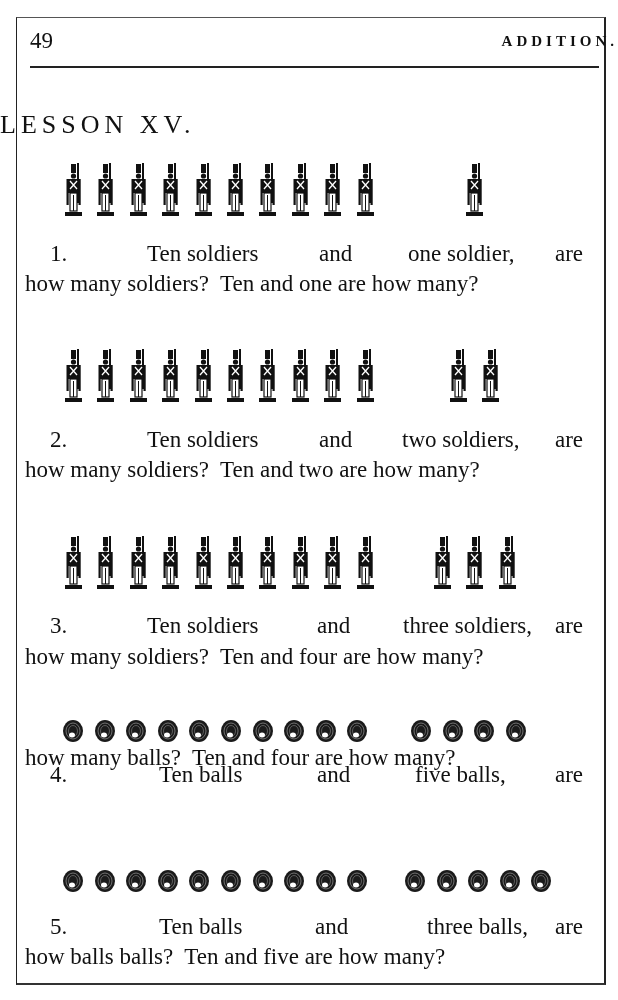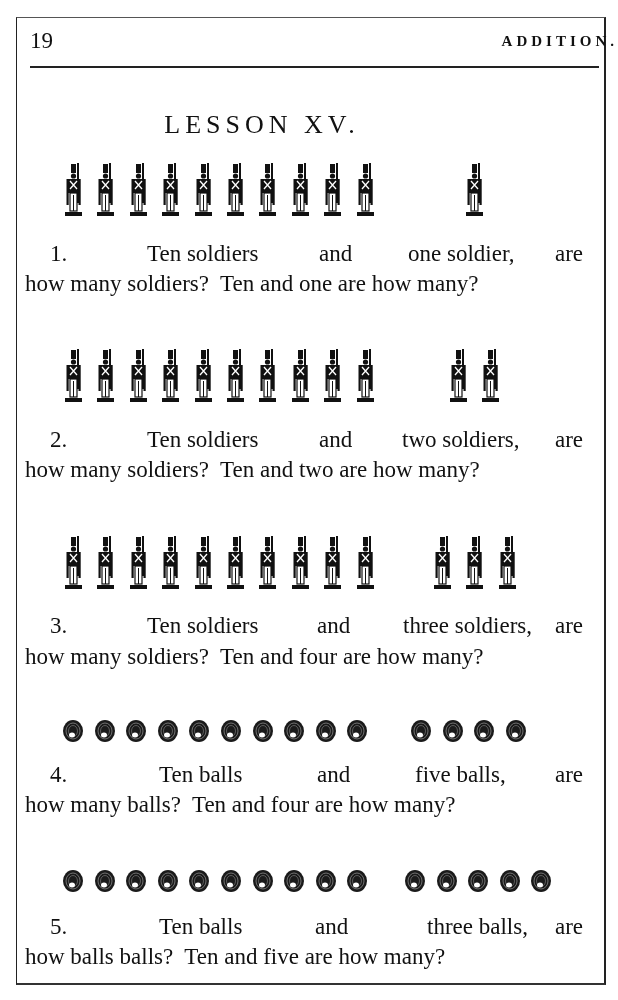--- a/index.html
+++ b/index.html
@@ -6,36 +6,36 @@
   body { width:618px; height:1000px; position:relative; overflow:hidden;
          font-family:"Liberation Serif","DejaVu Serif",serif; color:#111; }
   .frame { position:absolute; left:16px; top:17px; width:590px; height:968px;
            border-left:1.5px solid #222; border-right:2px solid #222; border-bottom:2px solid #333;
            border-top:1px solid #555; box-sizing:border-box; }
   .page-num { position:absolute; left:30px; top:28px; font-size:23px; }
   .running-head { position:absolute; left:0; width:618px; top:33px; text-align:right;
                   font-size:15px; font-weight:bold; letter-spacing:4px; }
   .head-rule { position:absolute; left:30px; width:569px; top:66px; height:0;
                border-top:2px solid #222; }
-  .lesson-title { position:absolute; left:0; width:524px; top:110px; text-align:center;
+  .lesson-title { position:absolute; left:0; width:524px; top:110px; text-align:left;
                   font-size:26px; letter-spacing:5px; }
   .row-figs { position:absolute; left:0; width:618px; height:60px; }
   .fig { position:absolute; }
   .soldier { width:18px; height:56px; }
   .ball { width:22px; height:24px; }
   .line { position:absolute; left:27px; width:565px; font-size:23px; white-space:nowrap; line-height:28px; }
   .line1 span { position:absolute; top:0; }
   .line2 { text-align:left; }
 </style>
 </head>
 <body>
 
 <div class="frame"></div>
 
-<div class="page-num">19</div>
+<div class="page-num">49</div>
 <div class="running-head">ADDITION.</div>
 <div class="head-rule"></div>
 
 <div class="lesson-title">LESSON XV.</div>
 
 <div class="row-figs" id="figs-0" style="top:162px">
     <div class="fig soldier" style="left: 65px; top: 0px;"><svg viewBox="0 0 18 56" width="18" height="56">
         <path d="M6 2h5v9H6z" fill="#111"></path>
         <rect x="12" y="1" width="2" height="40" fill="#111"></rect>
         <circle cx="8.5" cy="14" r="2.6" fill="#111"></circle>
@@ -585,21 +585,21 @@
         <ellipse cx="10" cy="16" rx="3" ry="2.5" fill="#fff"></ellipse>
       </svg></div>
   </div>
 <div class="line line1" style="top:761px">
   <span style="left:23px">4.</span>
   <span style="left:132px">Ten balls</span>
   <span style="left:290px">and</span>
   <span style="left:388px">five balls,</span>
   <span style="left:528px">are</span>
 </div>
-<div class="line line2" style="top:791px; left:25px; white-space:pre">how many balls?  Ten and four are how many?</div>
+<div class="line line2" style="top:744px; left:25px; white-space:pre">how many balls?  Ten and four are how many?</div>
 
 <div class="row-figs" id="figs-4" style="top:869px">
     <div class="fig ball" style="left: 62px; top: 0px;"><svg viewBox="0 0 22 24" width="22" height="24">
         <ellipse cx="11" cy="12" rx="10" ry="11" fill="#1a1a1a"></ellipse>
         <ellipse cx="11" cy="12" rx="7" ry="8" fill="none" stroke="#888" stroke-width="0.8"></ellipse>
         <ellipse cx="11" cy="12" rx="4.5" ry="5.5" fill="none" stroke="#777" stroke-width="0.7"></ellipse>
         <ellipse cx="10" cy="16" rx="3" ry="2.5" fill="#fff"></ellipse>
       </svg></div>
     <div class="fig ball" style="left: 93.6px; top: 0px;"><svg viewBox="0 0 22 24" width="22" height="24">
         <ellipse cx="11" cy="12" rx="10" ry="11" fill="#1a1a1a"></ellipse>

